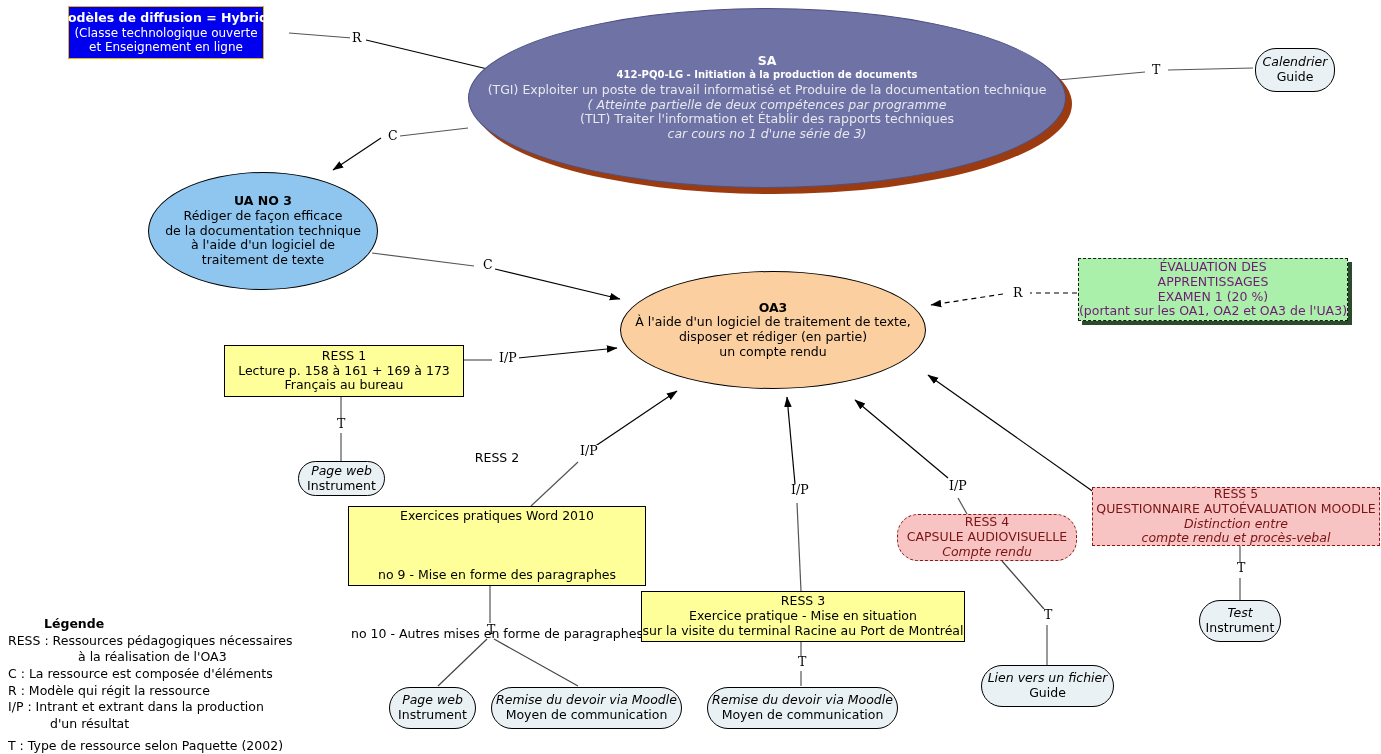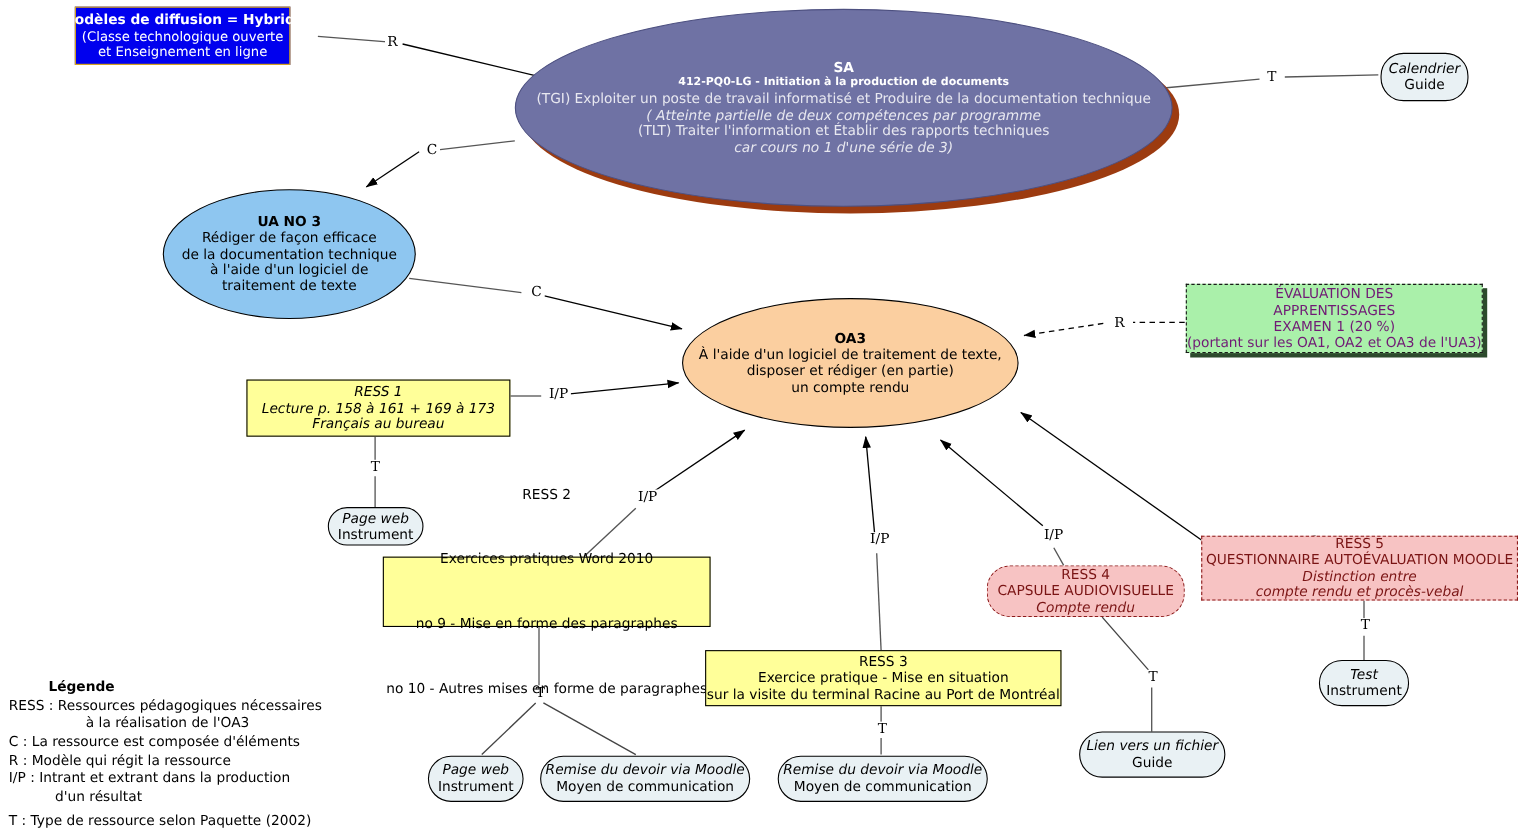--- a/index.html
+++ b/index.html
@@ -105,22 +105,22 @@
     font-size: 12.5px;
   }
 
   
   .ress-yellow {
     background: #ffff99;
     border: 1px solid #000000;
     color: #000000;
     font-size: 12.5px;
   }
-  #node-ress1 { left: 224px; top: 345px; width: 240px; height: 52px; font-style: italic; }
-  #node-ress2 { left: 348px; top: 506px; width: 298px; height: 64px; gap: 44px; }
+  #node-ress1 { left: 224px; top: 345px; width: 240px; height: 52px; }
+  #node-ress2 { left: 348px; top: 506px; width: 298px; height: 80px; gap: 44px; }
   #node-ress3 { left: 641px; top: 591px; width: 324px; height: 51px; }
 
   
   .ress-pink {
     background: #f7c3c3;
     border: 1px dashed #8b1a1a;
     color: #7a1414;
     font-size: 12.5px;
   }
   #node-ress4 { left: 897px; top: 514px; width: 180px; height: 47px; border-radius: 21px; }

